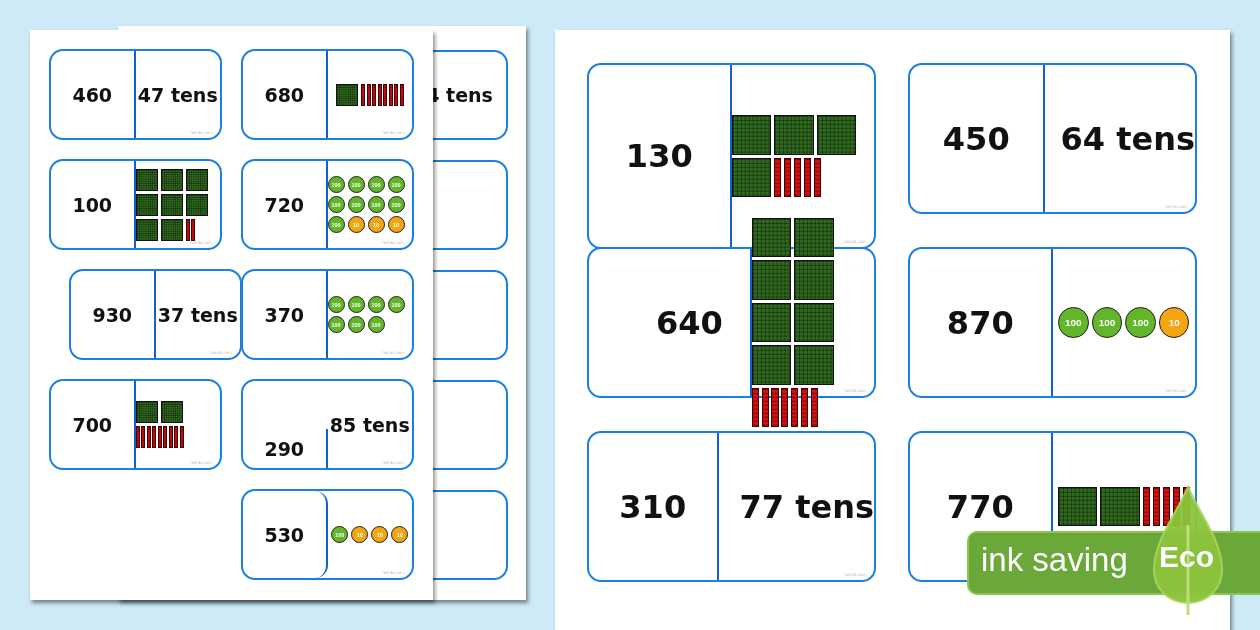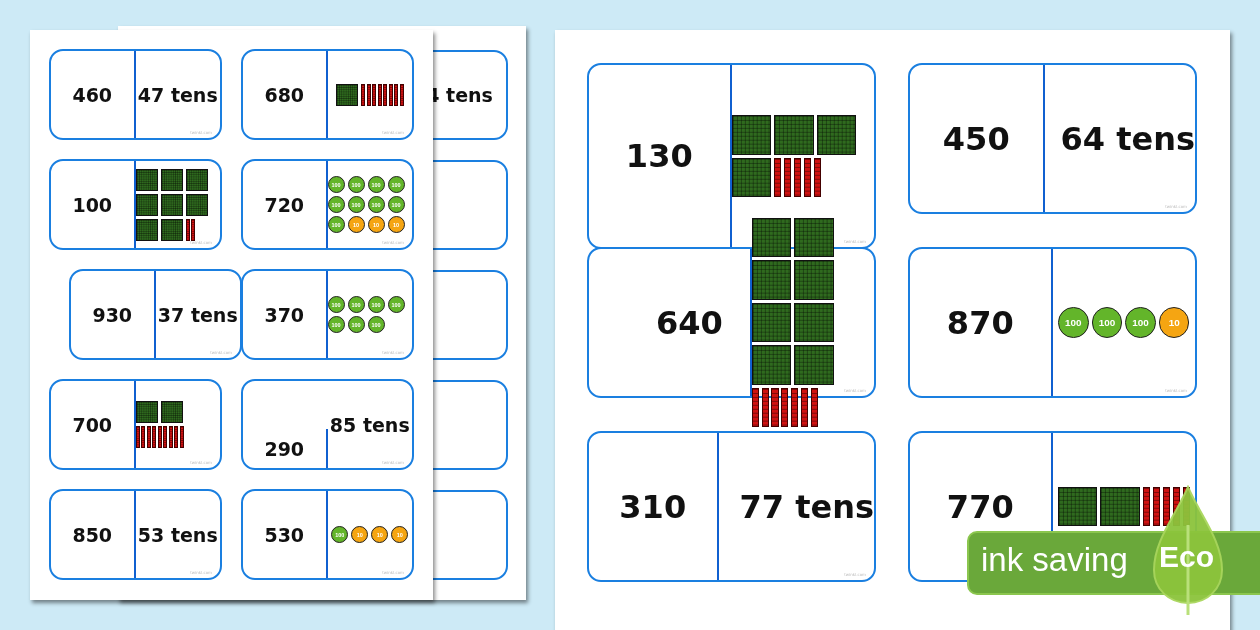--- a/index.html
+++ b/index.html
@@ -162,31 +162,22 @@
     </div>
     <div class="card" style="left: 211px; top: 349px; width: 173px; height: 91px;">
       <div class="half left" style="width: 86.5px; margin-top: 48px;">
         <span class="num" style="font-size: 19px;">290</span>
       </div>
       <div class="half" style="width: 86.5px;">
         <span class="num" style="font-size: 19px;">85 tens</span>
         <span class="wm">twinkl.com</span>
       </div>
     </div>
-    <div class="card" style="left: 19px; top: 459px; width: 173px; height: 91px;">
-      <div class="half left" style="width: 86.5px;">
-        <span class="num" style="font-size: 19px;">850</span>
-      </div>
-      <div class="half" style="width: 86.5px;">
-        <span class="num" style="font-size: 19px;">53 tens</span>
-        <span class="wm">twinkl.com</span>
-      </div>
-    </div>
     <div class="card" style="left: 211px; top: 459px; width: 173px; height: 91px;">
-      <div class="half left" style="width: 86.5px;">
+      <div class="half left" style="width: 86.5px; border-radius: 13px;">
         <span class="num" style="font-size: 19px;">530</span>
       </div>
       <div class="half" style="width: 86.5px;">
         <div class="pics">
           <div class="coin c100" style="width: 17px; height: 17px; font-size: 5.5px;">100</div>
           <div class="coin c10" style="width: 17px; height: 17px; font-size: 5.5px;">10</div>
           <div class="coin c10" style="width: 17px; height: 17px; font-size: 5.5px;">10</div>
           <div class="coin c10" style="width: 17px; height: 17px; font-size: 5.5px;">10</div>
         </div>
         <span class="wm">twinkl.com</span>

